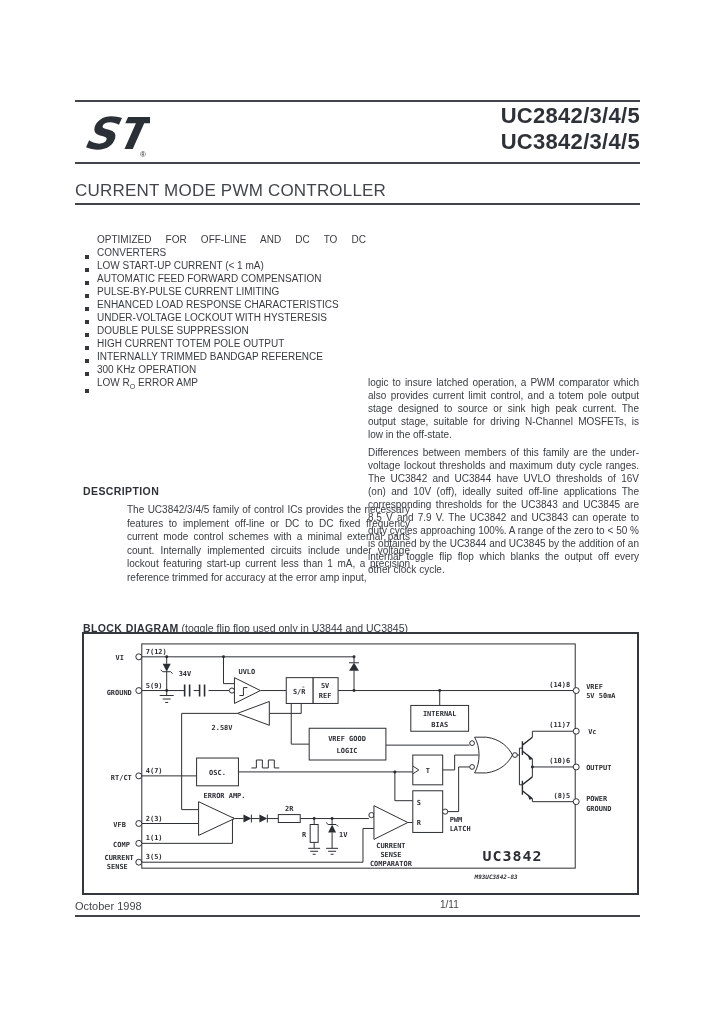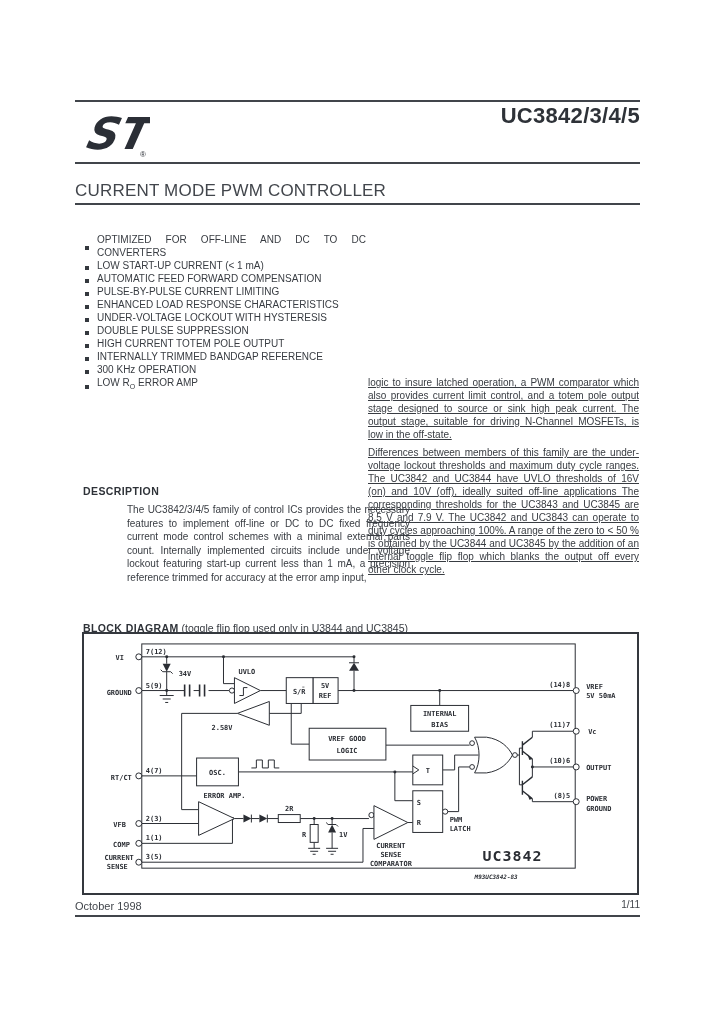--- a/index.html
+++ b/index.html
@@ -7,39 +7,39 @@
         font-family:"Liberation Sans",sans-serif;color:#35393f;overflow:hidden;}
   .rule{position:absolute;left:75px;width:565px;background:#41454b;}
   
   .logo{position:absolute;left:82px;top:105px;width:68px;height:56px;}
   .titles{position:absolute;left:280px;top:103px;width:360px;text-align:right;
           font-weight:bold;font-size:22px;line-height:26px;color:#2e3238;letter-spacing:.3px;}
   .subtitle{position:absolute;left:75px;top:181px;width:561px;
             font-size:17px;color:#42464c;letter-spacing:.2px;}
   
   .features{position:absolute;left:83px;top:233px;width:283px;}
-  .feat{display:flex;align-items:center;font-size:10px;line-height:13px;color:#383c42;}
+  .feat{display:flex;align-items:flex-end;font-size:10px;line-height:13px;color:#383c42;}
   .sq{flex:0 0 auto;width:4px;height:4px;background:#34383e;margin:4px 8px 0 2px;}
   .feat .txt{text-align:justify;flex:1;}
   sub.rsub{font-size:7px;}
   
   .pkgbox{position:absolute;left:368px;top:233px;width:266px;height:136px;border:2px solid #34383e;}
   
   .rcol{position:absolute;left:368px;top:376px;width:271px;font-size:10px;line-height:13px;
         text-align:justify;color:#383c42;}
-  .rcol p{margin:0 0 5px 0;text-decoration:underline;}
+  .rcol p{margin:0 0 5px 0;}
   .desc-h{position:absolute;left:83px;top:485px;font-size:10.5px;font-weight:bold;letter-spacing:.4px;color:#2e3238;}
   .lpar{position:absolute;left:83px;top:503px;width:283px;font-size:10px;line-height:13.5px;
         text-align:justify;color:#383c42;margin-left:44px;}
   .bd-h{position:absolute;left:83px;top:611px;font-size:10.5px;color:#383c42;margin-top:11px;}
   .bd-h b{letter-spacing:.4px;color:#2e3238;}
   .diagbox{position:absolute;left:82px;top:632px;width:553px;height:259px;border:2px solid #34383e;}
   
   .foot-date{position:absolute;left:75px;top:900px;font-size:11px;color:#42464c;}
-  .foot-page{position:absolute;left:440px;top:899px;width:200px;text-align:right;font-size:10px;color:#42464c;}
+  .foot-page{position:absolute;left:440px;top:899px;width:200px;text-align:left;font-size:10px;color:#42464c;}
   svg{display:block;}
   .dg{stroke:#2a2d33;stroke-width:1;fill:none;}
   .dgf{fill:#2a2d33;stroke:none;}
   .dgw{fill:#ffffff;stroke:#2a2d33;stroke-width:1;}
   text.dt{font-family:"DejaVu Sans Mono",monospace;font-size:7px;font-weight:bold;fill:#2a2d33;stroke:none;}
   text.tm{text-anchor:middle;} text.te{text-anchor:end;}
   text.big{font-size:15px;letter-spacing:1px;}
   text.code{font-size:6px;font-style:italic;}
 </style>
 </head>
@@ -54,20 +54,21 @@
   <div class="logo">
     <svg width="68" height="56" viewBox="0 0 68 56">
       <g transform="skewX(-14) translate(12,0)">
         <text x="2" y="44" font-family="DejaVu Sans" font-style="italic" font-weight="bold" font-size="44" fill="#2b2f36">ST</text>
       </g>
       <text x="58" y="52" font-size="8" fill="#2b2f36">®</text>
     </svg>
   </div>
 
   <div class="titles">
+    <div>UC2842/3/4/5</div>
     <div>UC3842/3/4/5</div>
   </div>
 
   <div class="subtitle">CURRENT MODE PWM CONTROLLER</div>
 
   <div class="features">
     <div class="feat">
         <span class="sq"></span>
         <span class="txt">OPTIMIZED FOR OFF-LINE AND DC TO DC CONVERTERS</span>
       </div>

